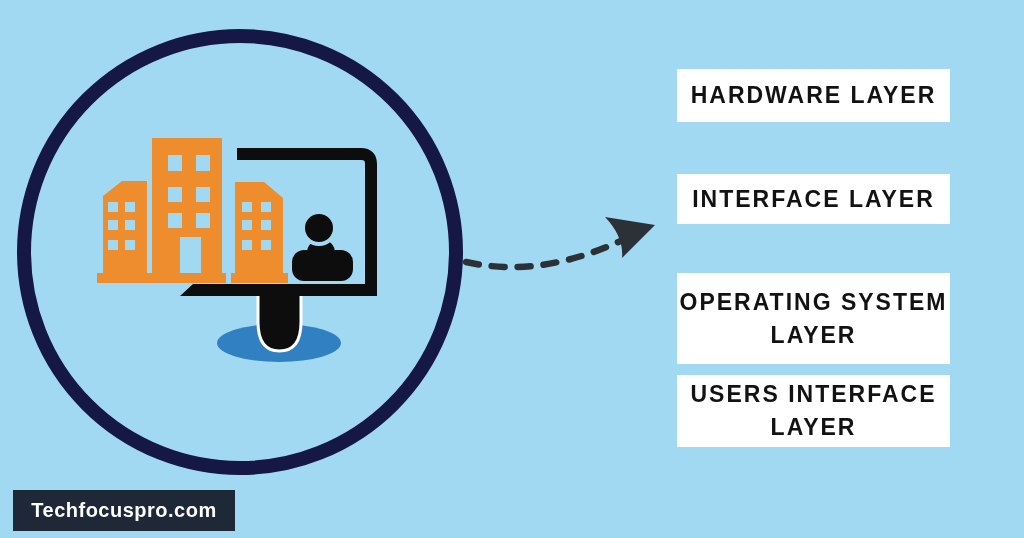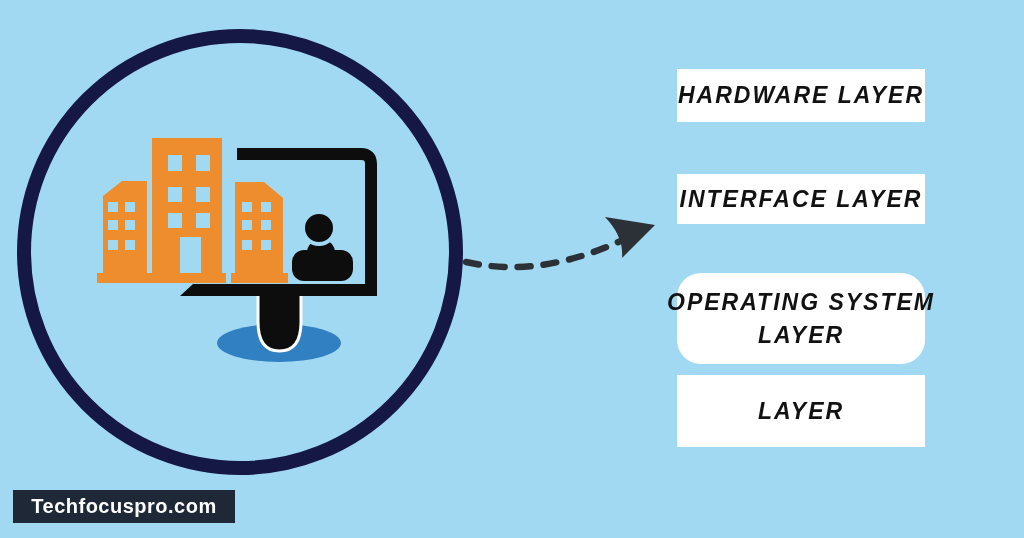--- a/index.html
+++ b/index.html
@@ -19,48 +19,47 @@
     inset: 0;
   }
   svg.art {
     position: absolute;
     left: 0;
     top: 0;
   }
   .layer-box {
     position: absolute;
     left: 677px;
-    width: 248px;
+    width: 273px;
     background: #ffffff;
     color: #121212;
     display: flex;
     flex-direction: column;
     align-items: center;
     justify-content: center;
     text-align: center;
-    font-style: italic;
   }
   .layer-box .box-line {
     font-weight: bold;
     font-size: 23px;
     letter-spacing: 2px;
     line-height: 33px;
     white-space: nowrap;
   }
   .layer-box .box-line:empty { display: none; }
   #box-0 { top: 69px;  height: 53px; }
   #box-1 { top: 174px; height: 50px; }
-  #box-2 { top: 273px; height: 91px; border-radius: 24px; }
+  #box-2 { top: 273px; height: 91px; }
   #box-3 { top: 375px; height: 72px; }
   .site-badge {
     position: absolute;
     left: 13px;
     top: 490px;
     width: 222px;
-    height: 33px;
+    height: 41px;
     background: #1e2836;
     color: #ffffff;
     display: flex;
     align-items: center;
     justify-content: center;
     font-size: 20px;
     font-weight: bold;
     letter-spacing: 0.5px;
   }
 </style>
@@ -141,20 +140,21 @@
     <div class="box-line">INTERFACE LAYER</div>
 
   </div>
 
   <div class="layer-box" id="box-2">
     <div class="box-line">OPERATING SYSTEM</div>
     <div class="box-line">LAYER</div>
   </div>
 
   <div class="layer-box" id="box-3">
+    <div class="box-line">USERS INTERFACE</div>
     <div class="box-line">LAYER</div>
   </div>
 
   <div class="site-badge">
     <span>Techfocuspro.com</span>
   </div>
 
 </div>
 
 </body></html>

